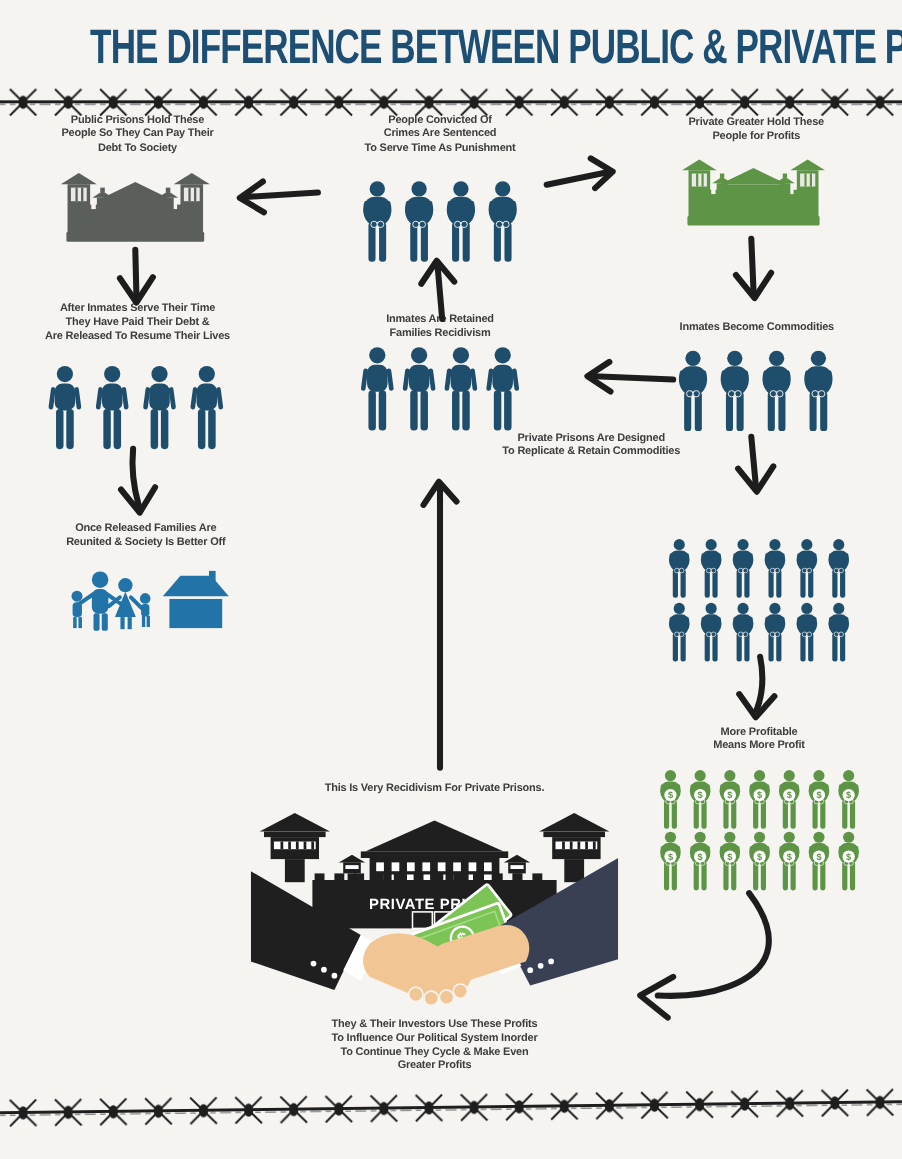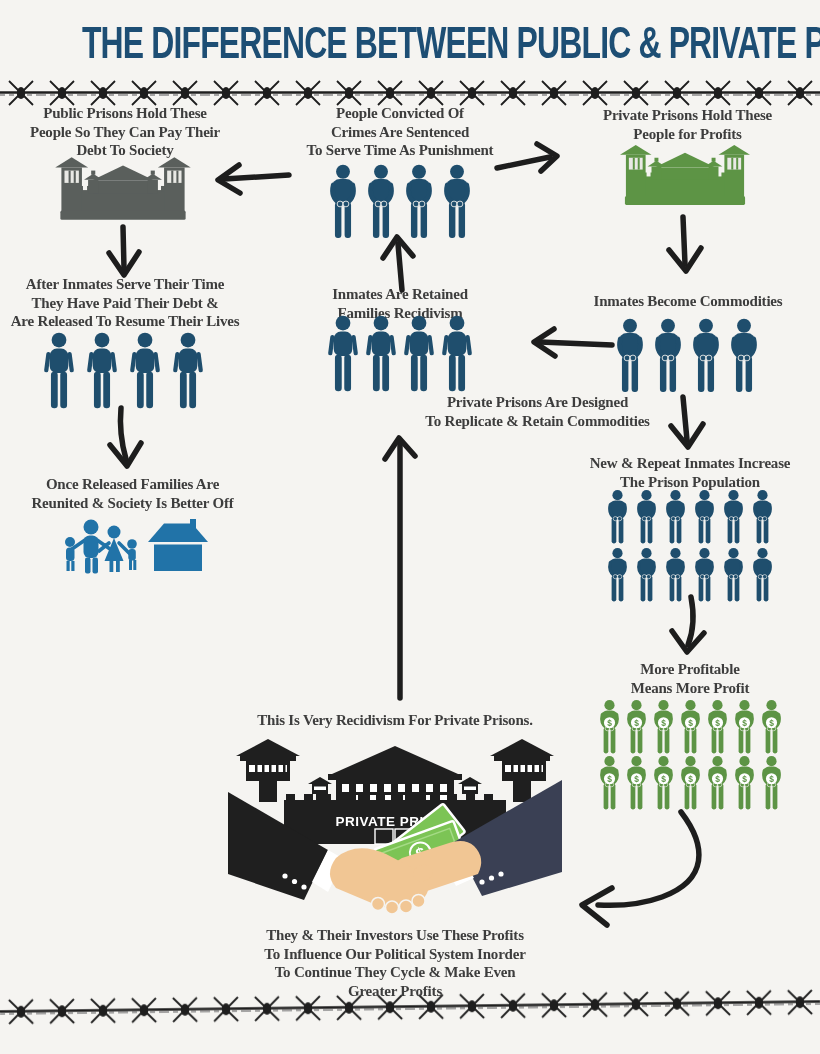--- a/index.html
+++ b/index.html
@@ -1,22 +1,22 @@
 <!DOCTYPE html>
 <html><head>
 <meta charset="utf-8">
 <style>
   html,body{margin:0;padding:0;background:#e8e8e8;}
   .canvas{position:relative;width:820px;height:1054px;margin:0 auto;background:#f5f4f1;overflow:hidden;
           font-family:"Liberation Sans",sans-serif;}
   .title{position:absolute;top:22px;left:0;width:820px;text-align:center;}
   .title span{display:inline-block;transform:scale(0.84,1.16);transform-origin:center;
           font-weight:700;font-size:38px;letter-spacing:-1px;color:#1d4e74;white-space:nowrap;}
-  .lbl{position:absolute;font-weight:700;color:#3d3d3d;font-size:15px;line-height:1.24;
-          text-align:center;white-space:pre-line;letter-spacing:-0.2px;font-family:Liberation Serif, serif;}
+  .lbl{position:absolute;font-weight:700;color:#3d3d3d;font-size:10px;line-height:1.24;
+          text-align:center;white-space:pre-line;letter-spacing:-0.2px;}
   .figrow{position:absolute;display:flex;align-items:flex-end;}
   .fig-lg{width:34px;height:78px;}
   .fig-sm{width:25px;height:57px;}
   .gap4{gap:4px;} .gap9{gap:9px;} .gap2{gap:2px;}
   .c-navy{color:#1f4e6d;}
   .c-green{color:#5d9445;}
   .c-gray{color:#5a5f5c;}
   .c-blue{color:#2173a8;}
   .abs{position:absolute;}
   svg{display:block;}
@@ -107,32 +107,30 @@
   <svg class="wire" style="top:991px;transform:rotate(-0.7deg)">
     <rect x="0" y="0" width="820" height="32" fill="url(#bw)"></rect>
   </svg>
 
   <div class="lbl" style="left:8px;top:104px;width:234px">Public Prisons Hold These
 People So They Can Pay Their
 Debt To Society</div>
   <div class="lbl" style="left:278px;top:104px;width:244px">People Convicted Of
 Crimes Are Sentenced
 To Serve Time As Punishment</div>
-  <div class="lbl" style="left:565px;top:106px;width:245px">Private Prisons Hold These
+  <div class="lbl" style="left:565px;top:106px;width:245px">Private Greater Hold These
 People for Profits</div>
   <div class="lbl" style="left:0px;top:275px;width:250px">After Inmates Serve Their Time
 They Have Paid Their Debt &amp;
 Are Released To Resume Their Lives</div>
   <div class="lbl" style="left:290px;top:285px;width:220px">Inmates Are Retained
 Families Recidivism</div>
   <div class="lbl" style="left:420px;top:393px;width:235px">Private Prisons Are Designed
 To Replicate &amp; Retain Commodities</div>
   <div class="lbl" style="left:578px;top:292px;width:220px">Inmates Become Commodities</div>
-  <div class="lbl" style="left:576px;top:454px;width:228px">New &amp; Repeat Inmates Increase
-The Prison Population</div>
   <div class="lbl" style="left:10px;top:475px;width:245px">Once Released Families Are
 Reunited &amp; Society Is Better Off</div>
   <div class="lbl" style="left:590px;top:660px;width:200px">More Profitable
 Means More Profit</div>
   <div class="lbl" style="left:230px;top:711px;width:330px">This Is Very Recidivism For Private Prisons.</div>
   <div class="lbl" style="left:228px;top:926px;width:334px">They &amp; Their Investors Use These Profits
 To Influence Our Political System Inorder
 To Continue They Cycle &amp; Make Even
 Greater Profits</div>
 

